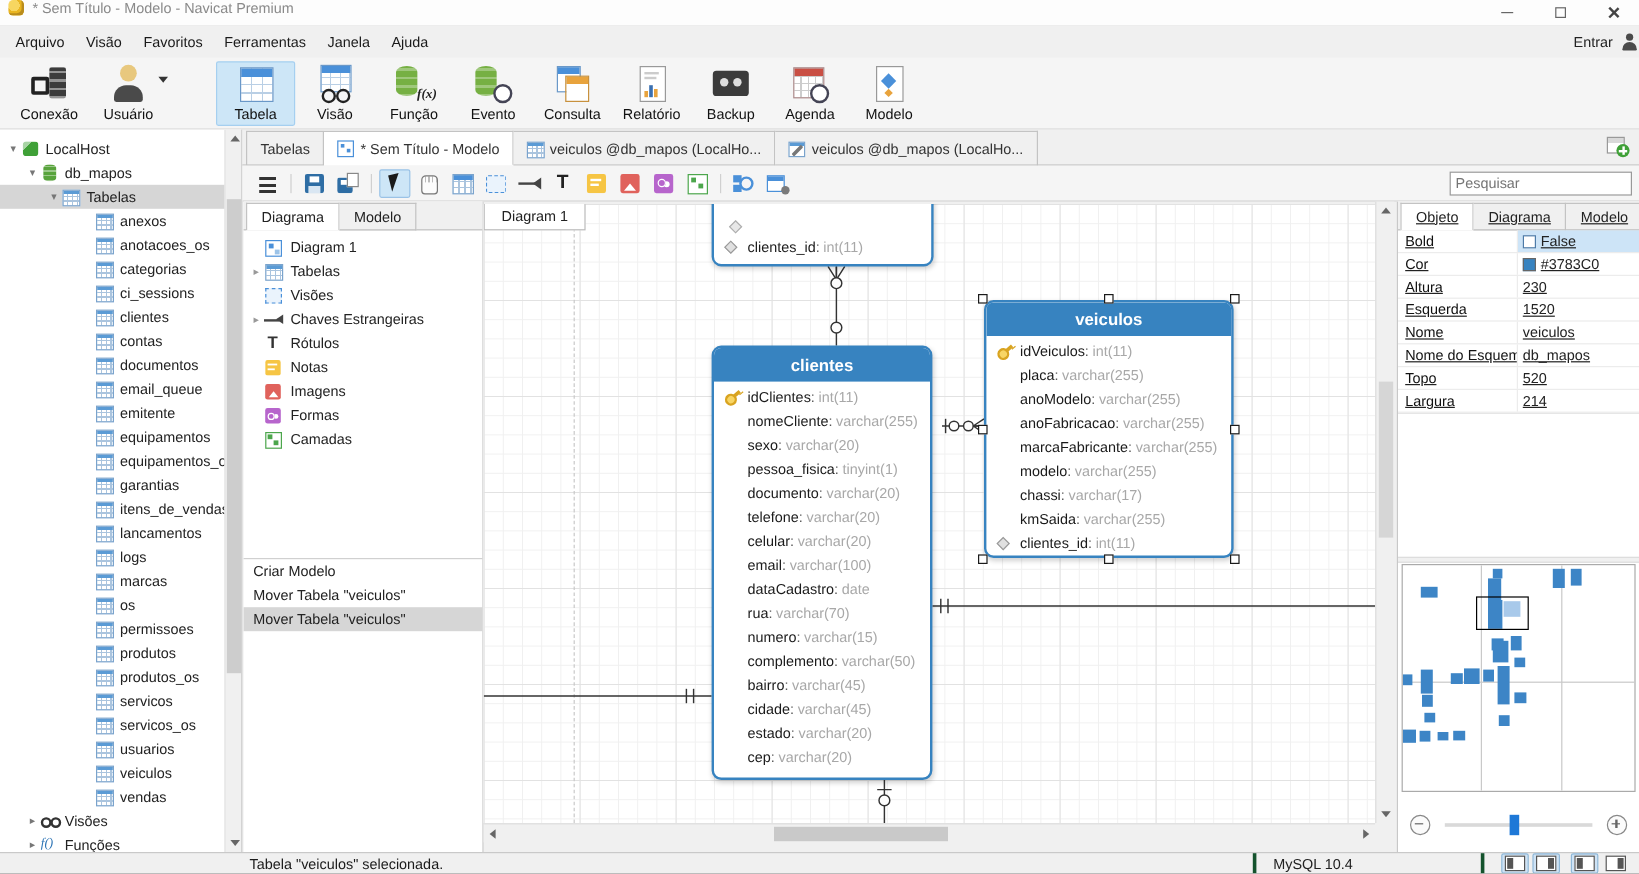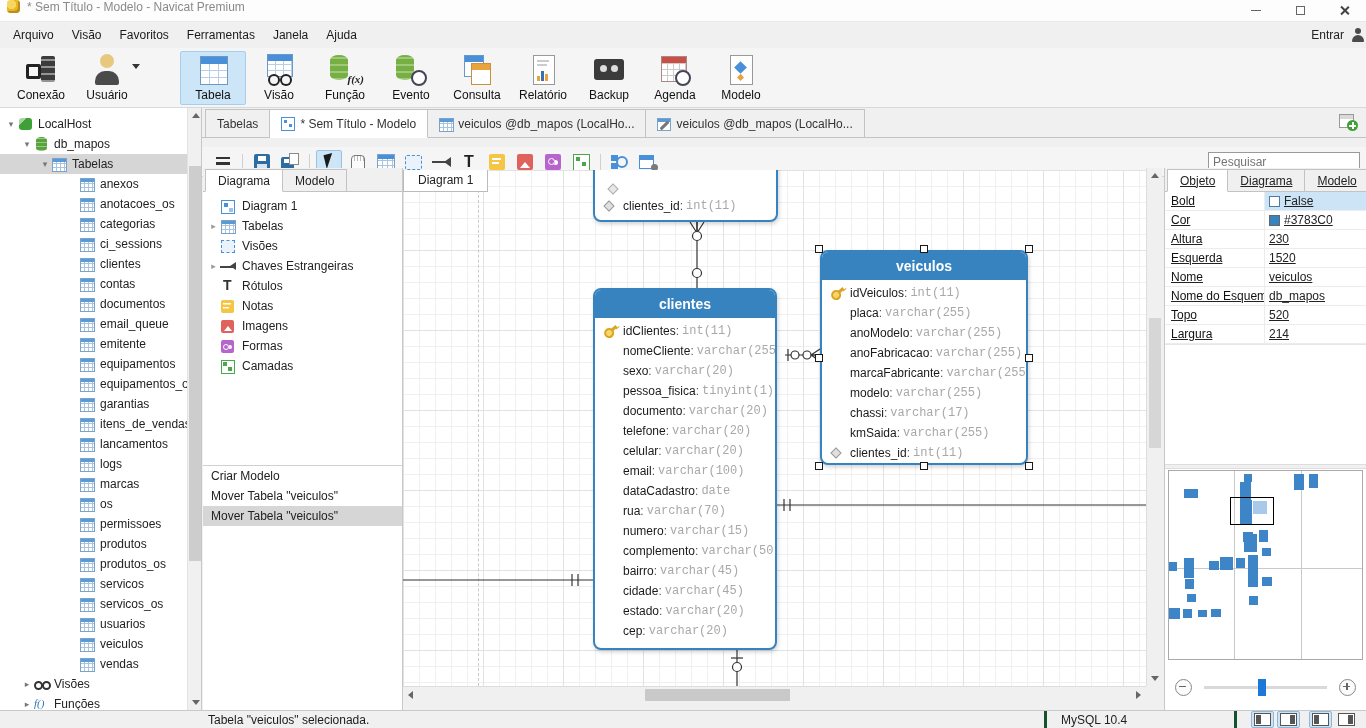--- a/index.html
+++ b/index.html
@@ -120,21 +120,21 @@
       linear-gradient(#5b9bd5 0 3px,rgba(0,0,0,0) 3px),#fff;}
   .tabicon.design::after{left:6px;top:3px;width:3px;height:11px;background:#777;transform:rotate(45deg);border-radius:1px;}
   .add-tab{margin-left:auto;margin-bottom:6px;margin-right:8px;position:relative;width:20px;height:18px;}
   .add-tab::before{content:"";position:absolute;left:1px;top:1px;width:13px;height:12px;border:1px solid #999;background:linear-gradient(#d9d9d9 0 4px,#fff 4px);}
   .add-tab .plus{position:absolute;right:0;bottom:0;width:11px;height:11px;border-radius:50%;background:#3fa037;}
   .add-tab .plus::before,.add-tab .plus::after{content:"";position:absolute;background:#fff;}
   .add-tab .plus::before{left:2px;top:5px;width:7px;height:1.5px;}
   .add-tab .plus::after{left:5px;top:2px;width:1.5px;height:7px;}
 
   
-  .model-toolbar{position:absolute;left:202px;top:138px;width:1164px;height:30px;background:#f5f5f5;border-bottom:1px solid #d6d6d6;display:flex;align-items:center;padding-left:8px;gap:2px;margin-top:9px;}
+  .model-toolbar{position:absolute;left:202px;top:138px;width:1164px;height:30px;background:#f5f5f5;border-bottom:1px solid #d6d6d6;display:flex;align-items:center;padding-left:8px;gap:2px;}
   .mt-item{width:26px;height:24px;display:flex;align-items:center;justify-content:center;border:1px solid transparent;border-radius:2px;}
   .mt-item.selected{background:#cde6f7;border-color:#9ac2e6;}
   .mt-item.sep{width:9px;pointer-events:none;}
   .mt-item.sep .mti{width:1px;height:16px;background:#d0d0d0;}
   .mti{position:relative;width:20px;height:20px;}
   .mti::before,.mti::after{content:"";position:absolute;}
   .mti.menu::before{left:3px;top:4px;width:14px;height:14px;background:repeating-linear-gradient(0deg,#333 0 2.5px,transparent 2.5px 5.5px);}
   .mti.save::before{left:2px;top:2px;width:16px;height:16px;background:
       linear-gradient(#fff,#fff) 4px 2px/8px 5px no-repeat,
       linear-gradient(#d9e6f2,#d9e6f2) 3px 10px/10px 6px no-repeat,#2e6da4;border-radius:2px;}
@@ -223,21 +223,21 @@
   .tbox-fields{padding:3px 4px 4px 6px;}
   .field-row{height:20px;display:flex;align-items:center;white-space:nowrap;font-size:12px;}
   .fi{width:22px;flex:none;position:relative;height:14px;}
   .key-icon,.fk-icon{display:none;}
   .field-row.pk .key-icon{display:block;position:absolute;left:2px;top:1px;width:14px;height:12px;transform:rotate(-40deg);}
   .key-icon::before{content:"";position:absolute;left:0;top:2px;width:6px;height:6px;border:2.5px solid #d9a421;border-radius:50%;background:#f8d564;}
   .key-icon::after{content:"";position:absolute;left:9px;top:5px;width:6px;height:2.5px;background:#d9a421;box-shadow:3px 2px 0 -1px #d9a421;}
   .field-row.fk .fk-icon{display:block;position:absolute;left:4px;top:3px;width:8px;height:8px;background:#e0e0e0;border:1px solid #9a9a9a;transform:rotate(45deg);}
   .f-name{color:#1a1a1a;}
   .f-sep{color:#555;margin-right:3px;}
-  .f-type{color:#a8a8a8;font-family:Liberation Mono, monospace;}
+  .f-type{color:#a8a8a8;}
   .cut-row{height:20px;position:relative;}
   .cut-row .fk-icon2{position:absolute;left:8px;top:9px;width:8px;height:8px;background:#e7e7e7;border:1px solid #adadad;transform:rotate(45deg);}
   .handle{position:absolute;width:8px;height:8px;background:#fff;border:1px solid #1a1a1a;z-index:5;}
 
   .vscroll{position:absolute;left:1146px;top:168px;width:16px;height:518px;background:#f0f0f0;border-left:1px solid #ddd;}
   .vs-thumb{position:absolute;left:2px;top:150px;width:12px;height:130px;background:#d6d6d6;}
   .hscroll{position:absolute;left:403px;top:686px;width:743px;height:16px;background:#f0f0f0;border-top:1px solid #ddd;}
   .hs-thumb{position:absolute;left:242px;top:2px;width:145px;height:12px;background:#c9c9c9;}
   .arr-left{left:5px;top:4px;border-top:4px solid transparent;border-bottom:4px solid transparent;border-right:5px solid #666;}
   .arr-right{right:5px;top:4px;border-top:4px solid transparent;border-bottom:4px solid transparent;border-left:5px solid #666;}

